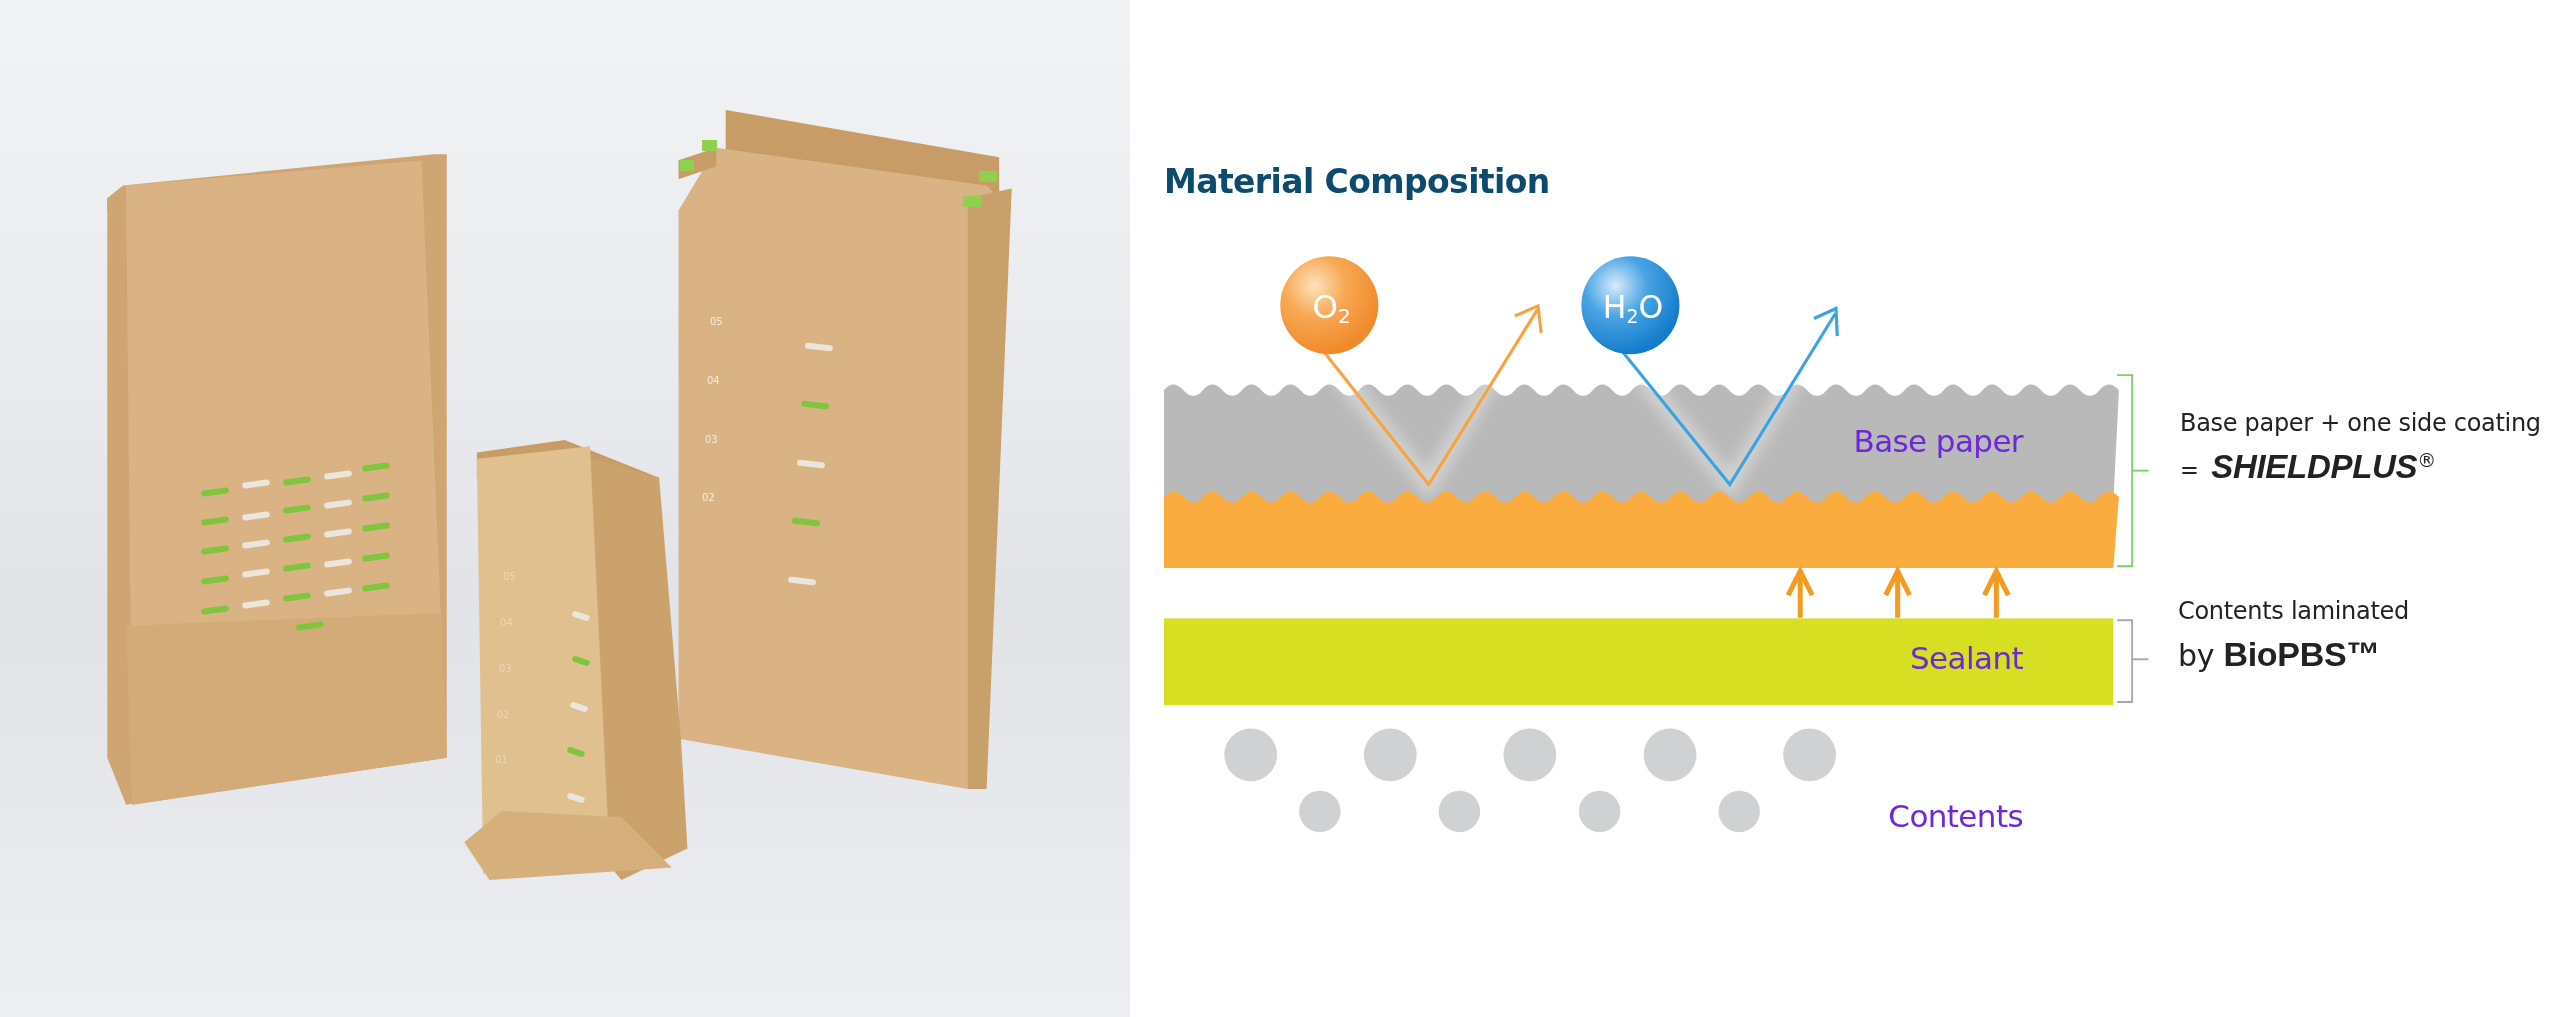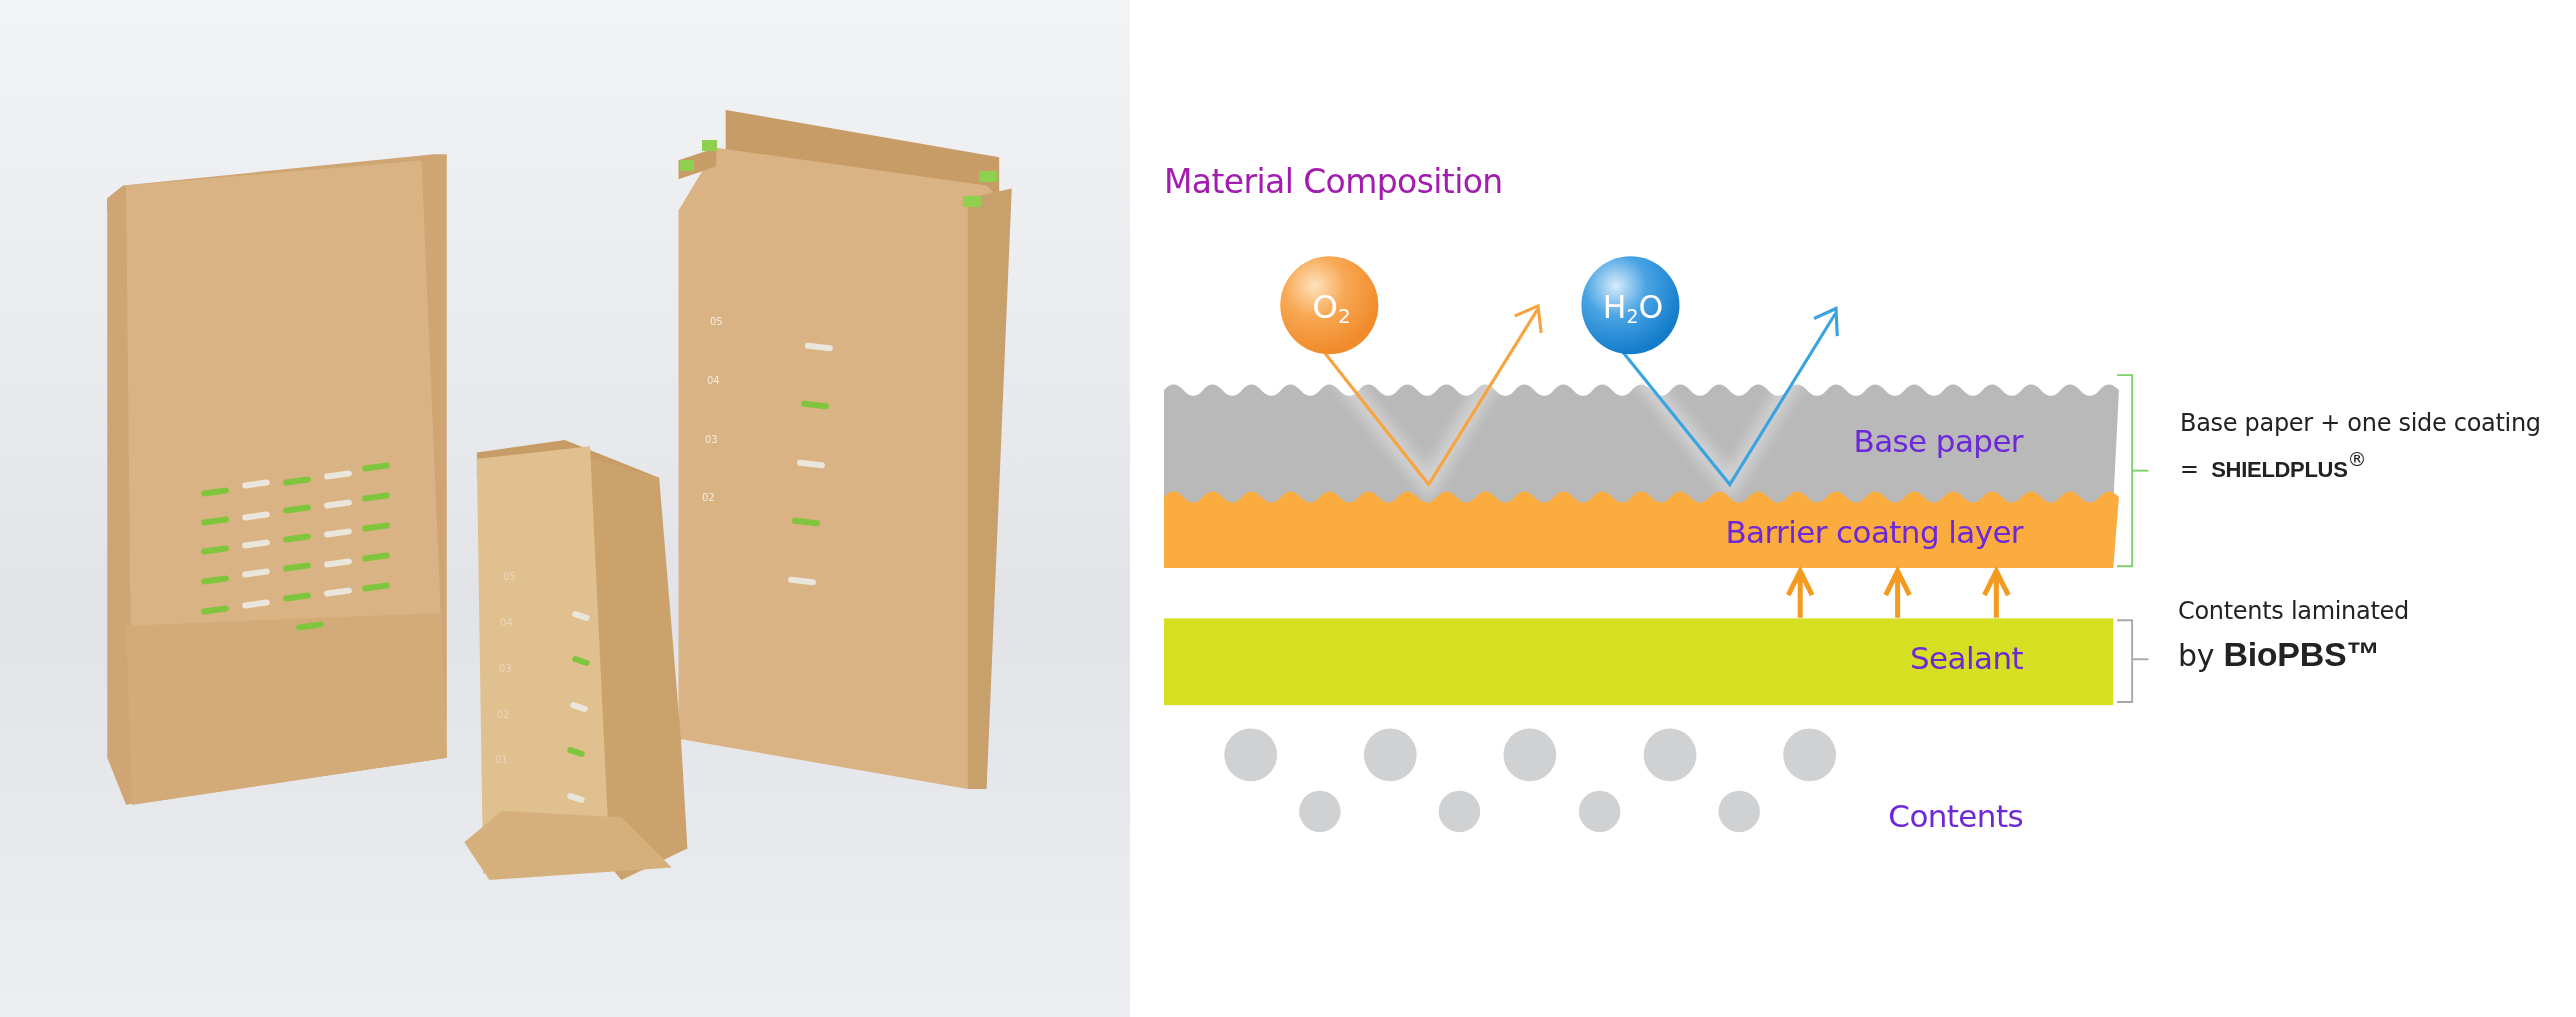--- a/index.html
+++ b/index.html
@@ -13,36 +13,36 @@
   }
   .bag { position: absolute; }
   .dash { position: absolute; height: 5.7px; border-radius: 3.1px; transform: rotate(-8deg); }
   .dash.g { background: #7fc63e; }
   .dash.w { background: #ebe6dc; }
   .num { position: absolute; color: #f3ebdc; font-size: 10px; font-family: "DejaVu Sans", sans-serif; }
   .tape { position: absolute; background: #8fd14f; }
 
   
   .diagram { position: absolute; left: 1130px; top: 0; width: 1446px; height: 1018px; background: #ffffff; }
-  .title { position: absolute; left: 34px; top: 162px; font-size: 33px; color: #a21caf; font-family: "DejaVu Sans", sans-serif; letter-spacing: -0.6px; font-weight: normal; }
+  .title { position: absolute; left: 34px; top: 162px; font-size: 33px; color: #0c4a6e; font-family: "DejaVu Sans", sans-serif; letter-spacing: -0.6px; font-weight: bold; }
   svg.layers { position: absolute; left: 0; top: 0; }
 
   .layer-label { position: absolute; font-family: "DejaVu Sans", sans-serif; color: #6d28d9; text-align: right; letter-spacing: -0.6px; }
   .base-label { right: 553px; top: 423px; font-size: 31px; }
   .barrier-label { right: 553px; top: 514px; font-size: 31px; }
   .sealant-label { right: 553px; top: 640px; font-size: 31px; }
   .contents-label { right: 553px; top: 798px; font-size: 31px; }
 
   .molecule-text { font-family: "DejaVu Sans", sans-serif; fill: #fff; }
 
   .note { position: absolute; font-family: "DejaVu Sans", sans-serif; color: #222; letter-spacing: -0.3px; }
   .note1 { left: 1050px; top: 409px; font-size: 24px; }
   .note2 { left: 1050px; top: 448px; font-size: 30px; }
   .note2 .eq { font-size: 22.6px; margin-right: 12.6px; }
-  .note2 .brand { font-family: "Liberation Sans", sans-serif; font-weight: bold; font-size: 22px; }
+  .note2 .brand { font-family: "Liberation Sans", sans-serif; font-weight: bold; font-size: 33px; font-style: italic; }
   .note2 sup { font-size: 19px; vertical-align: 11.3px; font-weight: normal; }
   .note3 { left: 1048px; top: 597px; font-size: 24px; }
   .note4 { left: 1048px; top: 635px; font-size: 30px; }
   .note4 .brand { font-family: "Liberation Sans", sans-serif; font-weight: bold; font-size: 34px; }
 </style>
 </head>
 <body>
 
 <div class="photo">
 
@@ -215,21 +215,20 @@
       <polyline points="1570,596 1594,596 1594,900 1570,900"></polyline>
       <line x1="1594" y1="748" x2="1620" y2="748"></line>
     </g>
     <g stroke="#a8a8a8" stroke-width="3" fill="none">
       <polyline points="1570,986 1594,986 1594,1116 1570,1116"></polyline>
       <line x1="1594" y1="1048" x2="1620" y2="1048"></line>
     </g>
   </svg>
 
   <div class="layer-label base-label">Base paper</div>
-  <div class="layer-label barrier-label">Barrier coatng layer</div>
   <div class="layer-label sealant-label">Sealant</div>
   <div class="layer-label contents-label">Contents</div>
 
   <div class="note note1">Base paper + one side coating</div>
   <div class="note note2">
     <span class="eq">=</span><span class="brand">SHIELDPLUS</span><sup>®</sup>
   </div>
   <div class="note note3">Contents laminated</div>
   <div class="note note4">
     <span>by</span>

